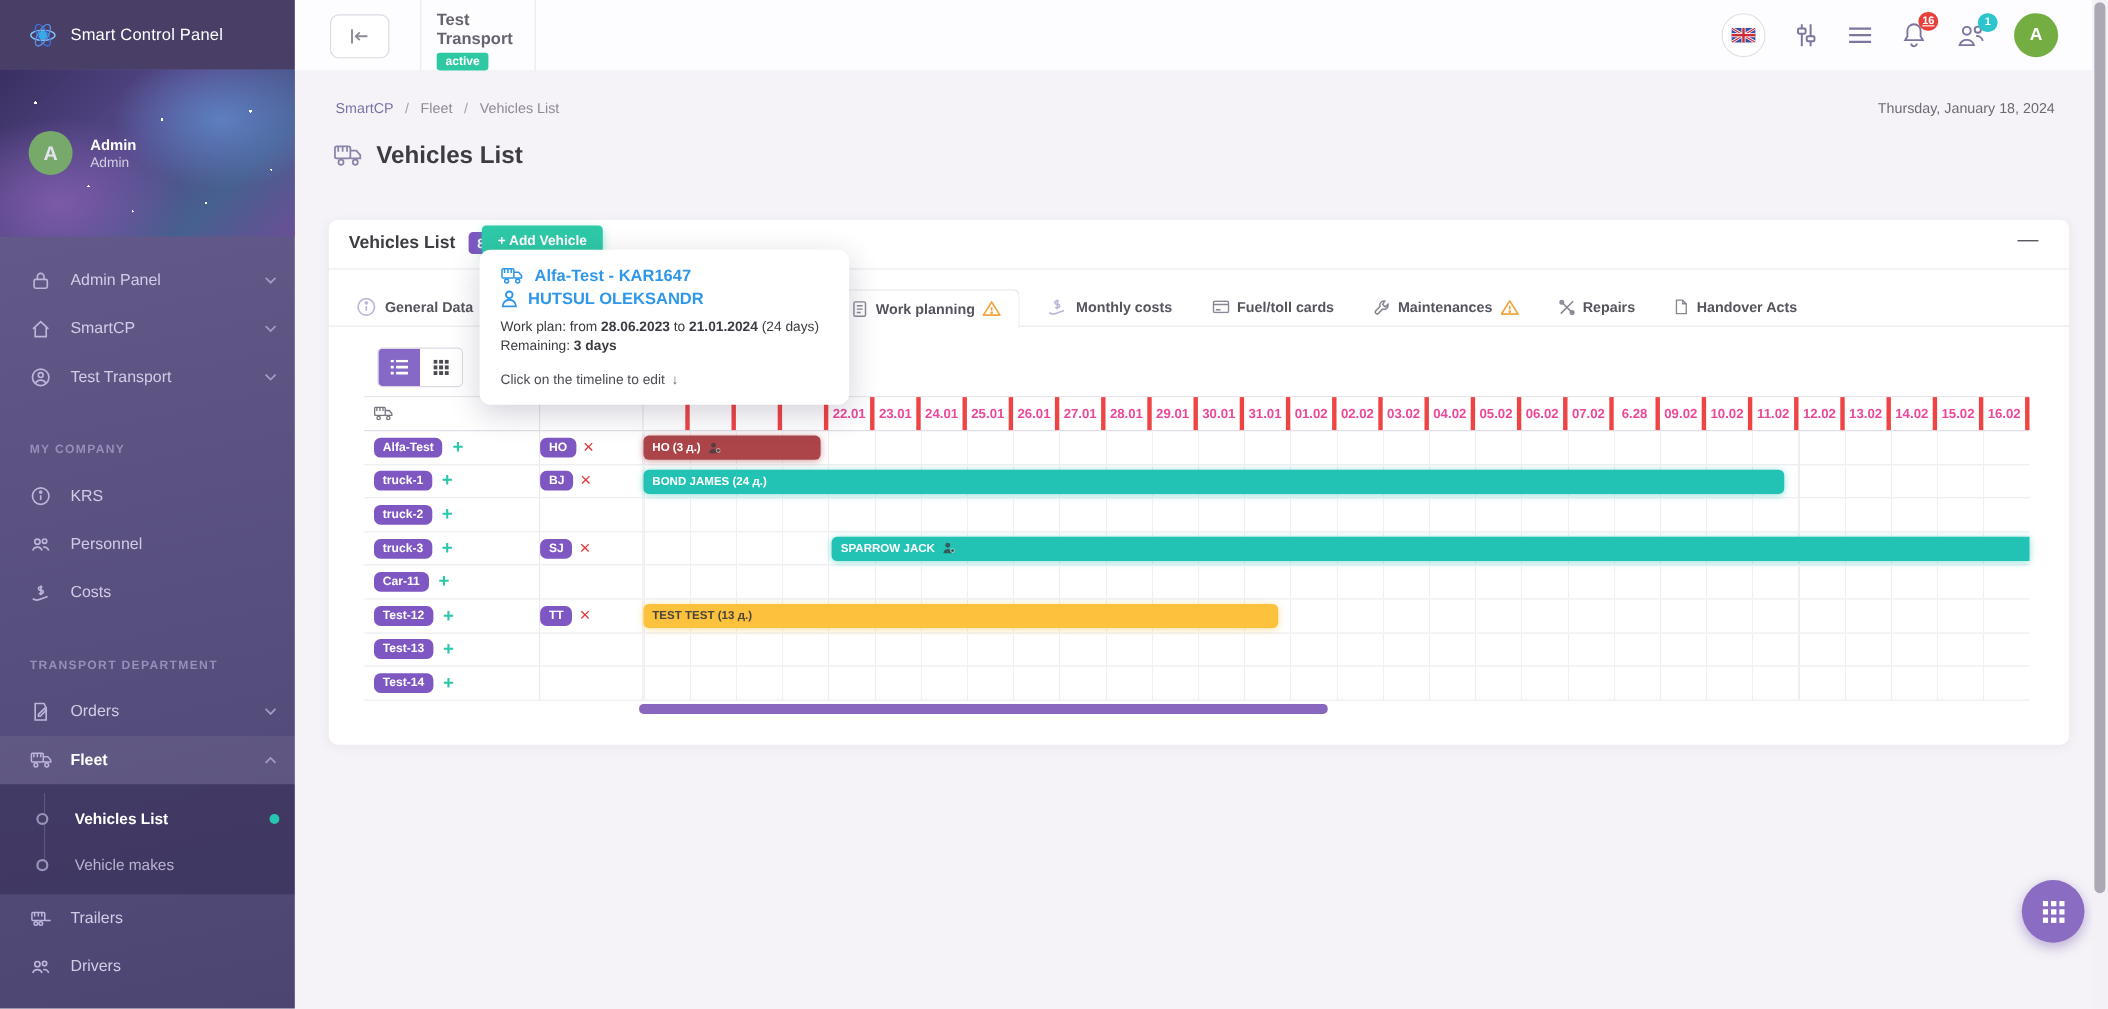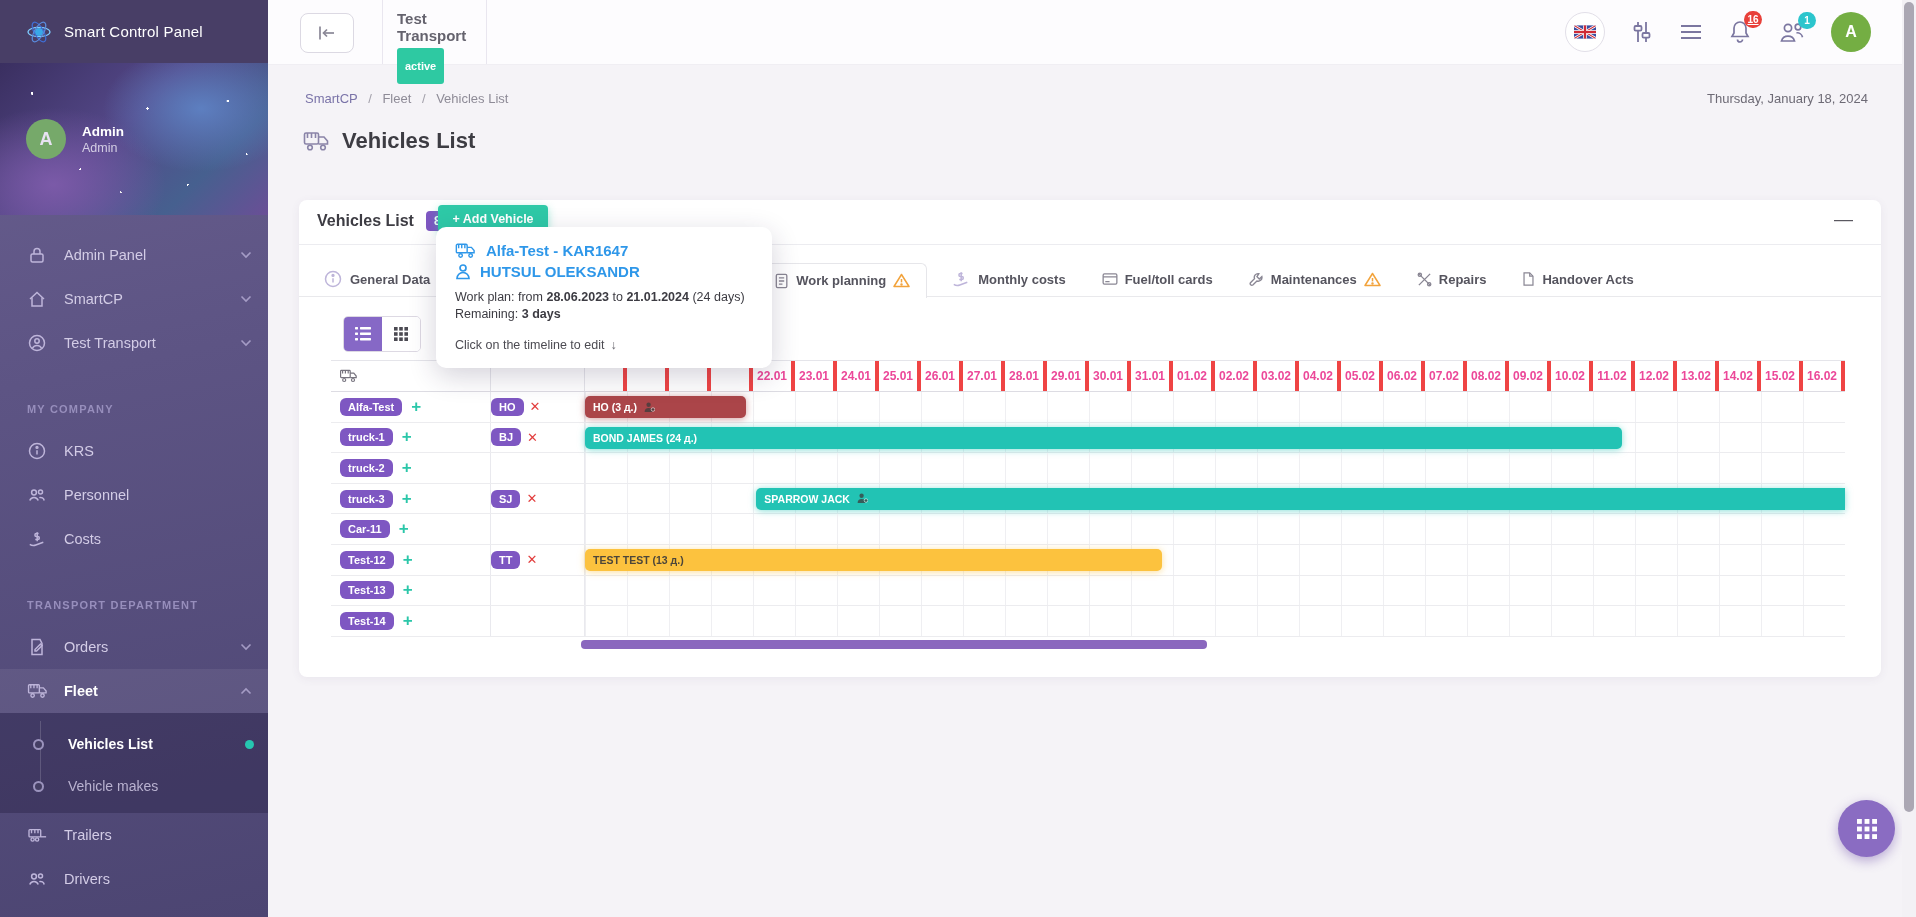--- a/index.html
+++ b/index.html
@@ -52,21 +52,21 @@
 
   
   #topbar{position:absolute;left:268px;top:0;width:1648px;height:64px;background:#fdfcfe;
     border-bottom:1px solid #f0eef3;}
   #back-btn{position:absolute;left:32px;top:13px;width:52px;height:38px;border:1px solid #dcd9e3;
     border-radius:8px;background:#fff;display:flex;align-items:center;justify-content:center;cursor:pointer;}
   #company-tab{position:absolute;left:114px;top:0;width:105px;height:64px;border-left:1px solid #e9e6ef;
     border-right:1px solid #e9e6ef;padding-left:14px;box-sizing:border-box;cursor:pointer;}
   #company-tab .c-name{font-size:15px;font-weight:700;color:#65636e;margin-top:10px;}
   .badge-active{display:inline-block;margin-top:4px;background:#2ec9a2;color:#fff;font-size:11px;
-    font-weight:700;padding:12px 8px;border-radius:3px;}
+    font-weight:700;padding:2px 8px;border-radius:3px;}
   #top-icons{position:absolute;right:45px;top:0;height:64px;display:flex;align-items:center;gap:24px;}
   .t-icon{position:relative;cursor:pointer;color:#7b76a0;}
   .flag-circle{width:38px;height:38px;border-radius:50%;border:1px solid #e2dfe8;background:#fff;
     display:flex;align-items:center;justify-content:center;}
   .flag-circle svg{border-radius:2px;}
   .count-badge{position:absolute;top:-7px;right:-9px;min-width:12px;height:17px;border-radius:9px;
     color:#fff;font-size:10px;font-weight:700;display:flex;align-items:center;justify-content:center;
     padding:0 3px;}
   .count-badge.red{background:#e8403a;text-decoration:underline;}
   .count-badge.teal{background:#2cc5cd;}
@@ -561,21 +561,21 @@
         <div class="h-date">29.01</div>
         <div class="h-date">30.01</div>
         <div class="h-date">31.01</div>
         <div class="h-date">01.02</div>
         <div class="h-date">02.02</div>
         <div class="h-date">03.02</div>
         <div class="h-date">04.02</div>
         <div class="h-date">05.02</div>
         <div class="h-date">06.02</div>
         <div class="h-date">07.02</div>
-        <div class="h-date">08.02</div>
+        <div class="h-date">6.28</div>
         <div class="h-date">09.02</div>
         <div class="h-date">10.02</div>
         <div class="h-date">11.02</div>
         <div class="h-date">12.02</div>
         <div class="h-date">13.02</div>
         <div class="h-date">14.02</div>
         <div class="h-date">15.02</div>
         <div class="h-date">16.02</div>
       </div>
     <div id="tl-rows">

